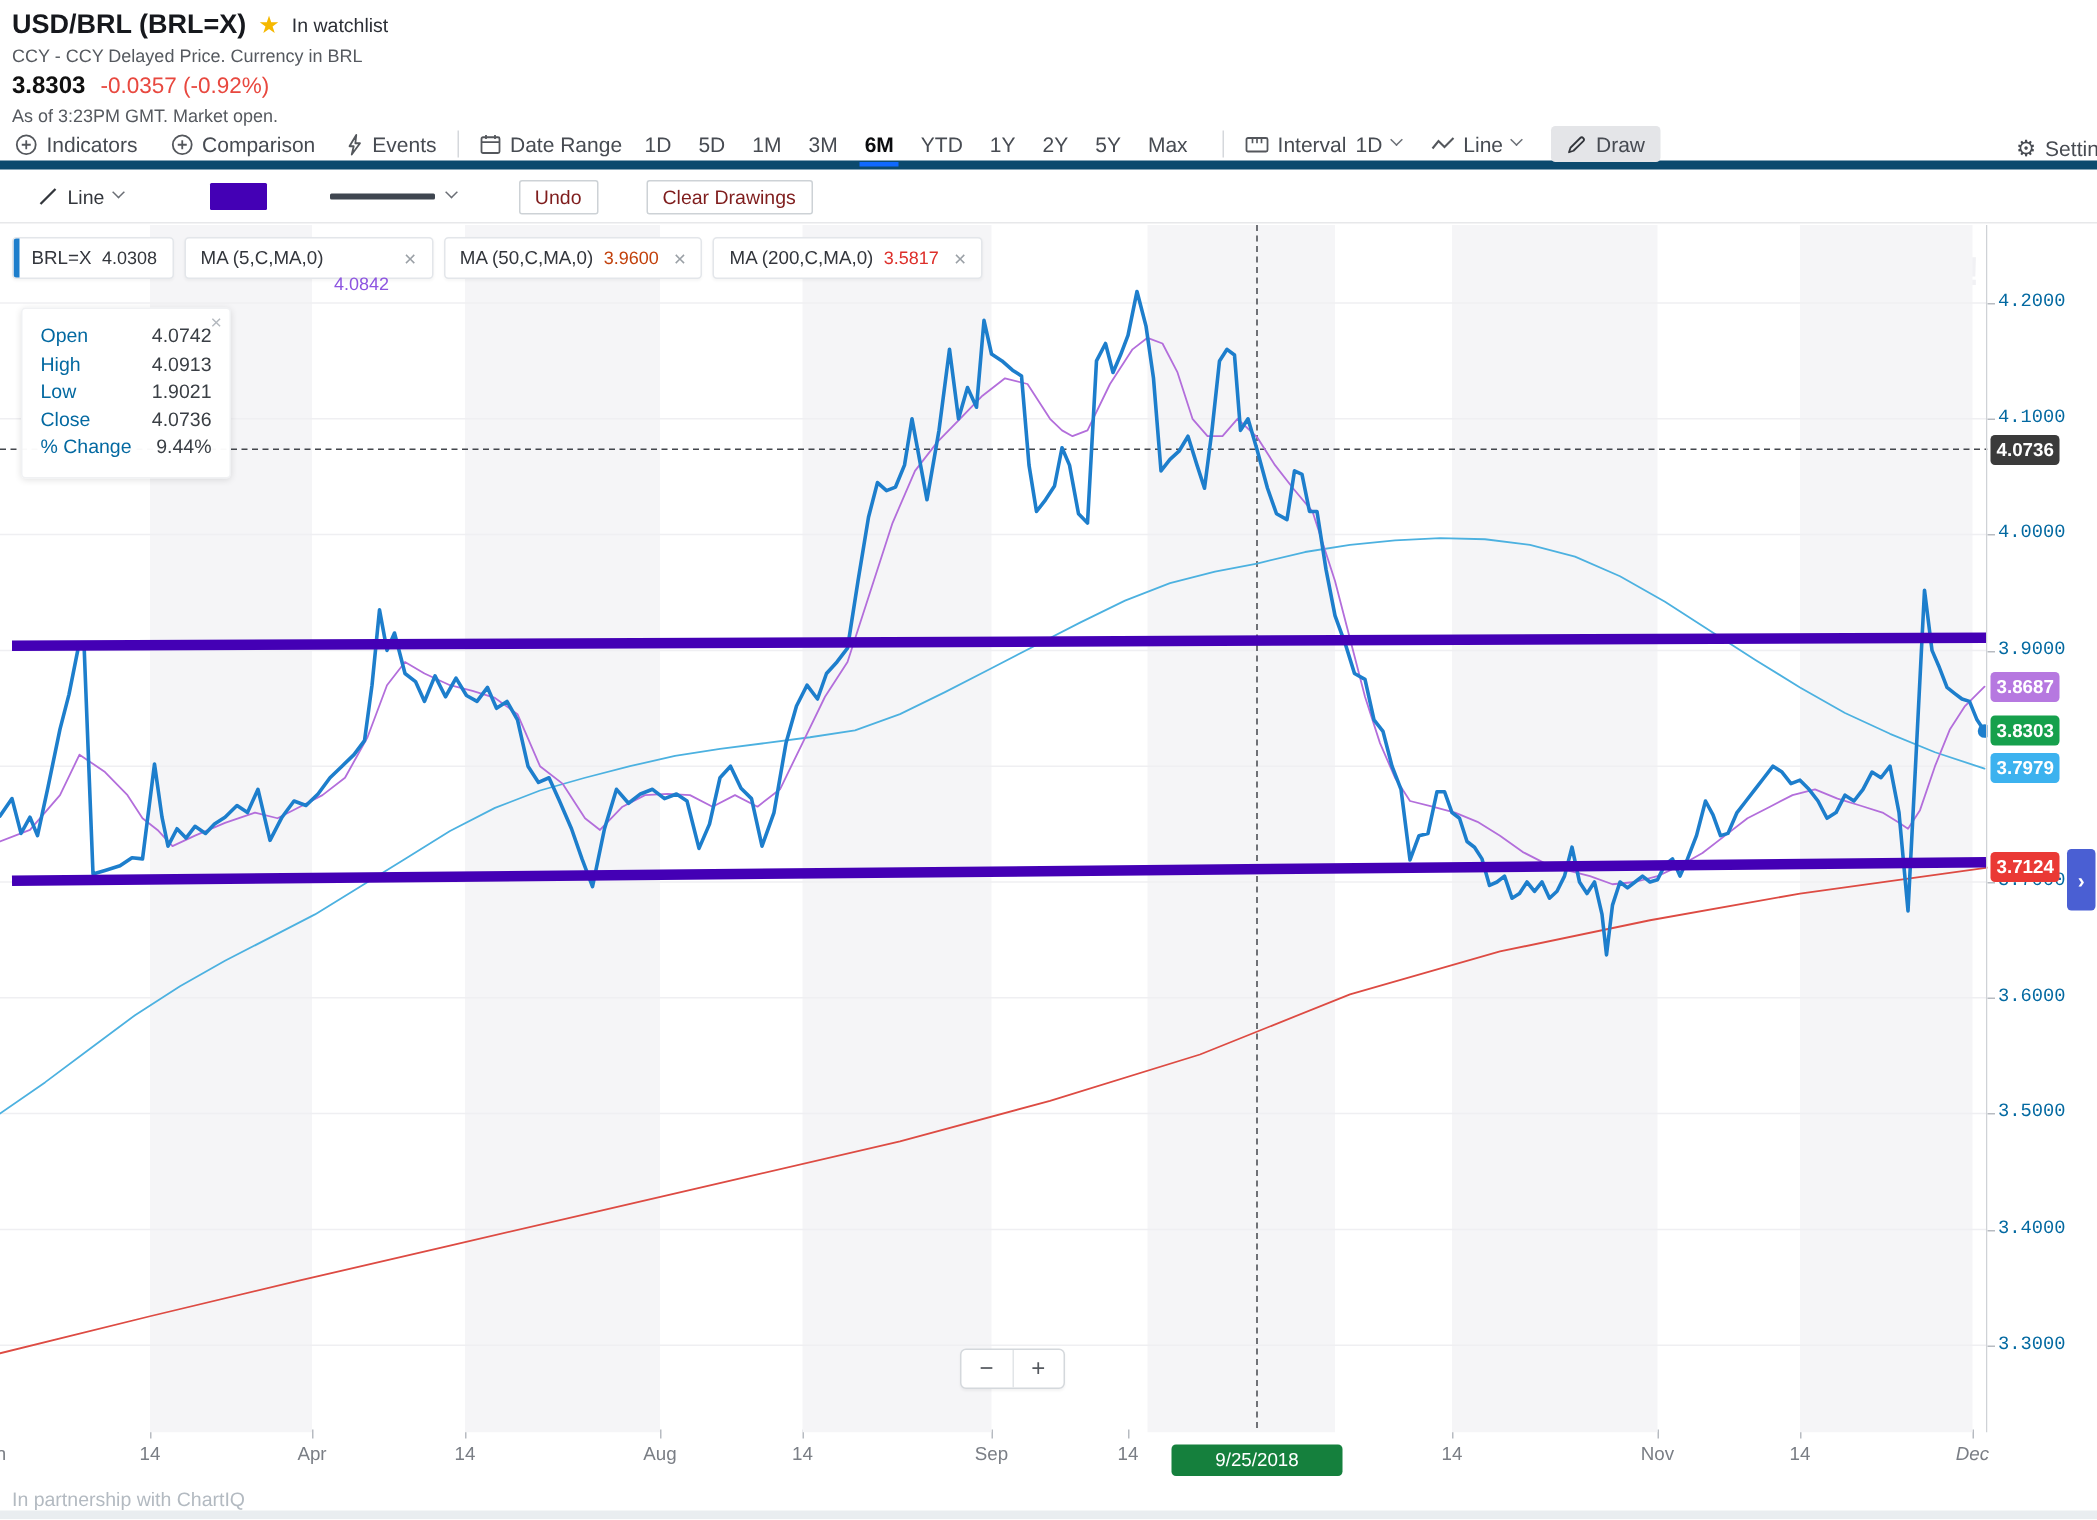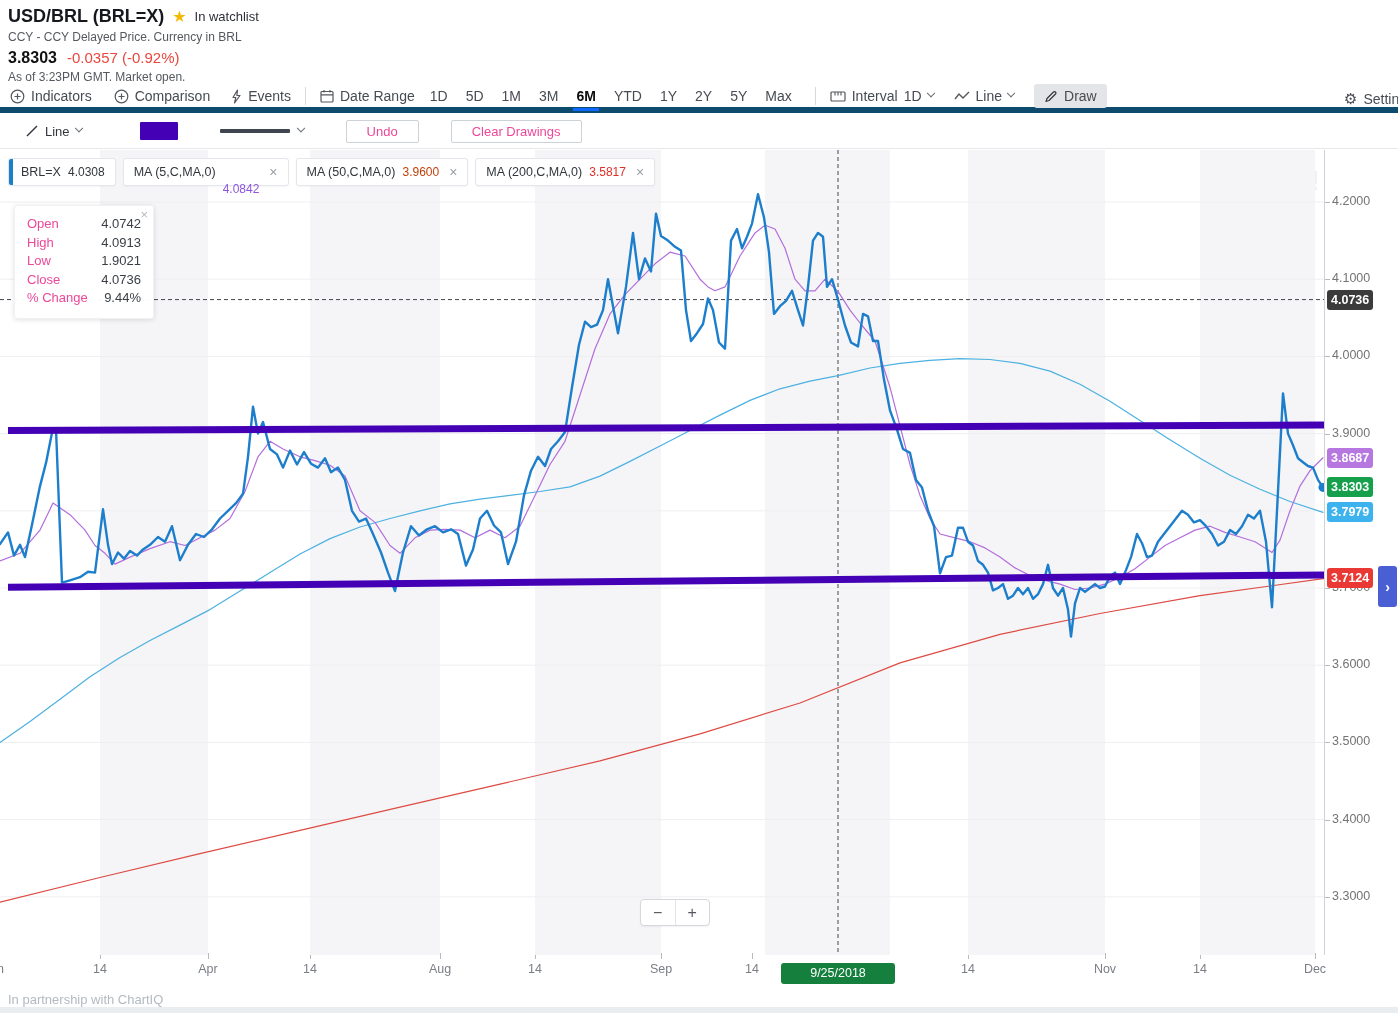--- a/index.html
+++ b/index.html
@@ -32,44 +32,44 @@
   .settings{position:absolute;right:-16px;top:0;height:28px;}
   .uni{font-family:"DejaVu Sans",sans-serif;}
   .chev{display:inline-block;width:6px;height:6px;border-right:1.4px solid #6a6e75;border-bottom:1.4px solid #6a6e75;transform:rotate(45deg) translate(-2px,-2px);}
 
   
   .drawbar{position:absolute;left:0;top:114px;width:1398px;height:35px;display:flex;align-items:center;border-bottom:1px solid #e7e8ea;font-size:13px;color:#33363c;}
   .linetool{display:flex;align-items:center;gap:6px;margin-left:25px;cursor:pointer;}
   .swatch{width:38px;height:18px;margin-left:58px;border-radius:1px;cursor:pointer;}
   .stylebtn{display:flex;align-items:center;gap:8px;margin-left:42px;cursor:pointer;}
   .stylebar{width:70px;height:4px;background:#3f4650;border-radius:1px;}
-  .mini-btn{margin-left:42px;background:#fff;border:1px solid #cdd2d6;border-radius:2px;font-size:13px;color:#ec4899;padding:3px 20px;cursor:pointer;}
+  .mini-btn{margin-left:42px;background:#fff;border:1px solid #cdd2d6;border-radius:2px;font-size:13px;color:#7f1d1d;padding:3px 10px;cursor:pointer;}
   .mini-btn.clear{margin-left:32px;}
 
   
   .chart{position:absolute;left:0;top:150px;width:1212px;height:805px;}
   #plot{position:absolute;left:0;top:0;z-index:1;}
   .watermark{position:absolute;left:1203px;top:16px;z-index:0;text-align:center;width:124px;user-select:none;}
   .wm1{font-size:27px;font-weight:bold;color:#f1f1f4;letter-spacing:1px;}
   .wm2{font-size:17px;font-weight:bold;color:#f0f0f3;letter-spacing:4px;margin-top:-3px;}
 
   .legend{position:absolute;left:8px;top:8px;display:flex;gap:7px;z-index:10;}
   .chip{display:flex;align-items:center;background:#fff;border:1px solid #e3e6ea;border-radius:3px;height:28px;padding:0 10px;font-size:12.5px;color:#33363c;box-shadow:0 1px 2px rgba(0,0,0,.04);cursor:pointer;}
   .chip.main{padding-left:0;overflow:hidden;}
   .chip-bar{width:4px;height:28px;margin-right:8px;}
   .chip-val{margin-left:7px;font-size:12px;}
   .chip-x{margin-left:10px;color:#9aa0a6;font-size:14px;cursor:pointer;}
 
   .ohlc{position:absolute;left:14px;top:55px;width:140px;background:rgba(255,255,255,.97);border:1px solid #f0f1f3;border-radius:3px;box-shadow:0 1px 5px rgba(0,0,0,.12);padding:9px 12px 10px;z-index:11;}
   .ohlc-row{display:flex;justify-content:space-between;font-size:13px;line-height:18.5px;}
-  .ohlc-label{color:#ec4899;}
+  .ohlc-label{color:#0369a1;}
   .ohlc-val{color:#3a3f45;}
   .ohlc-x{position:absolute;right:5px;top:1px;color:#b4b9bf;font-size:13px;cursor:pointer;}
 
-  .ylab{position:absolute;left:1332px;font-size:12.5px;color:#737373;z-index:1;}
+  .ylab{position:absolute;left:1332px;font-size:12.5px;color:#0369a1;z-index:1;font-family:Liberation Mono, monospace;}
   .ytick{position:absolute;left:1325px;width:5px;height:1px;background:#b7bbc1;z-index:1;}
   .badge{position:absolute;left:1327px;min-width:46px;height:20px;line-height:20px;text-align:center;border-radius:3px;color:#fff;font-size:12.5px;font-weight:bold;padding:0 4px;z-index:3;}
   .xlab{position:absolute;top:812px;transform:translateX(-50%);font-size:12.5px;color:#7a7e85;z-index:1;}
   .xtick{position:absolute;top:803px;width:1px;height:6px;background:#b7bbc1;}
   .datebadge{position:absolute;top:813px;width:114px;height:21px;line-height:21px;text-align:center;border-radius:3px;color:#fff;font-size:12.5px;z-index:4;}
 
   .zoomctl{position:absolute;left:640px;top:749px;width:70px;height:27px;background:#fff;border:1px solid #d4d8dc;border-radius:4px;display:flex;z-index:5;box-shadow:0 1px 2px rgba(0,0,0,.05);}
   .zoombtn{flex:1;border:none;background:none;font-size:16px;color:#55595f;cursor:pointer;line-height:25px;}
   .zoomdiv{width:1px;background:#e2e5e8;}
   .axis-expand{position:absolute;left:1378px;top:416px;width:19px;height:41px;border:none;border-radius:3px;color:#fff;font-size:14px;font-weight:bold;cursor:pointer;z-index:5;}
@@ -310,21 +310,21 @@
         <div class="xlab" style="left: 661px;">Sep</div>
         <div class="xtick" style="left: 752px;"></div>
         <div class="xlab" style="left: 752px;">14</div>
         <div class="xtick" style="left: 968px;"></div>
         <div class="xlab" style="left: 968px;">14</div>
         <div class="xtick" style="left: 1105px;"></div>
         <div class="xlab" style="left: 1105px;">Nov</div>
         <div class="xtick" style="left: 1200px;"></div>
         <div class="xlab" style="left: 1200px;">14</div>
         <div class="xtick" style="left: 1315px;"></div>
-        <div class="xlab" style="left: 1315px;">Dec</div>
+        <div class="xlab" style="left: 1315px; font-style: italic;">Dec</div>
       </div>
     <div class="datebadge" id="datebadge" style="left: 781px; background: #15803d;">9/25/2018</div>
 
     <div class="zoomctl">
       <button class="zoombtn">−</button>
       <span class="zoomdiv"></span>
       <button class="zoombtn">+</button>
     </div>
     <button class="axis-expand" id="axisexpand" style="background: rgb(74, 95, 211);"><span>›</span></button>
   </div>

